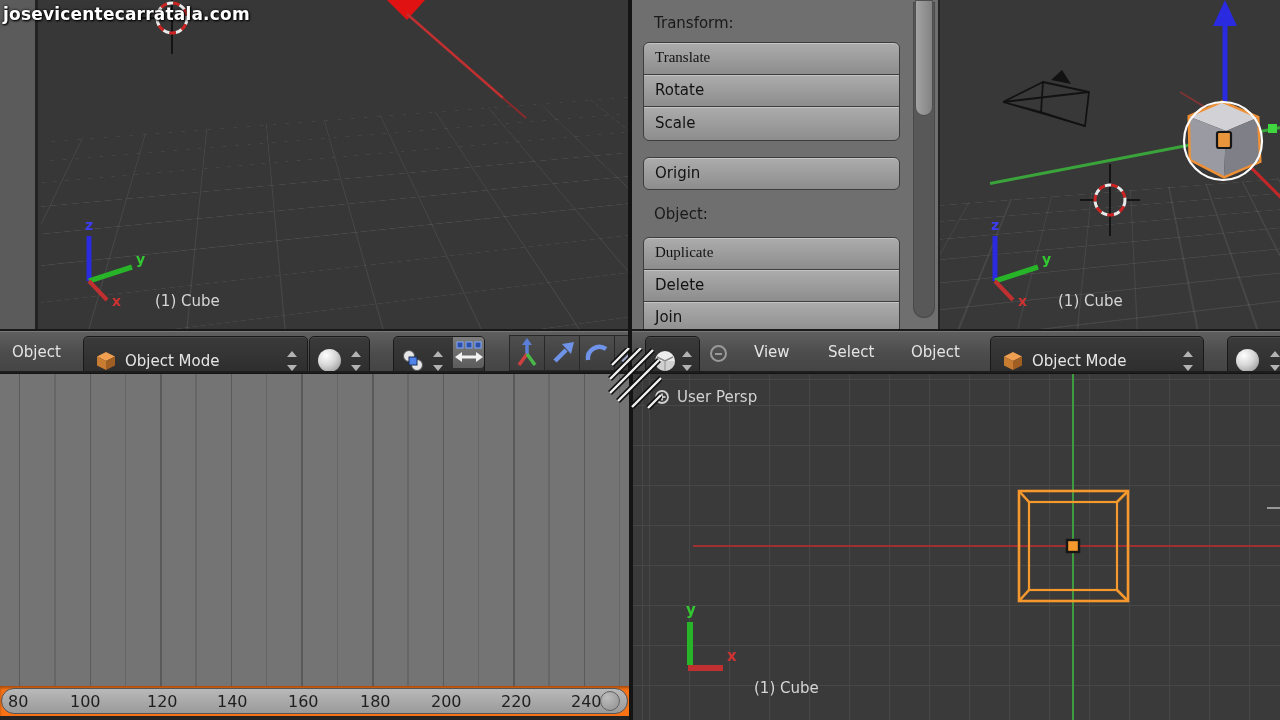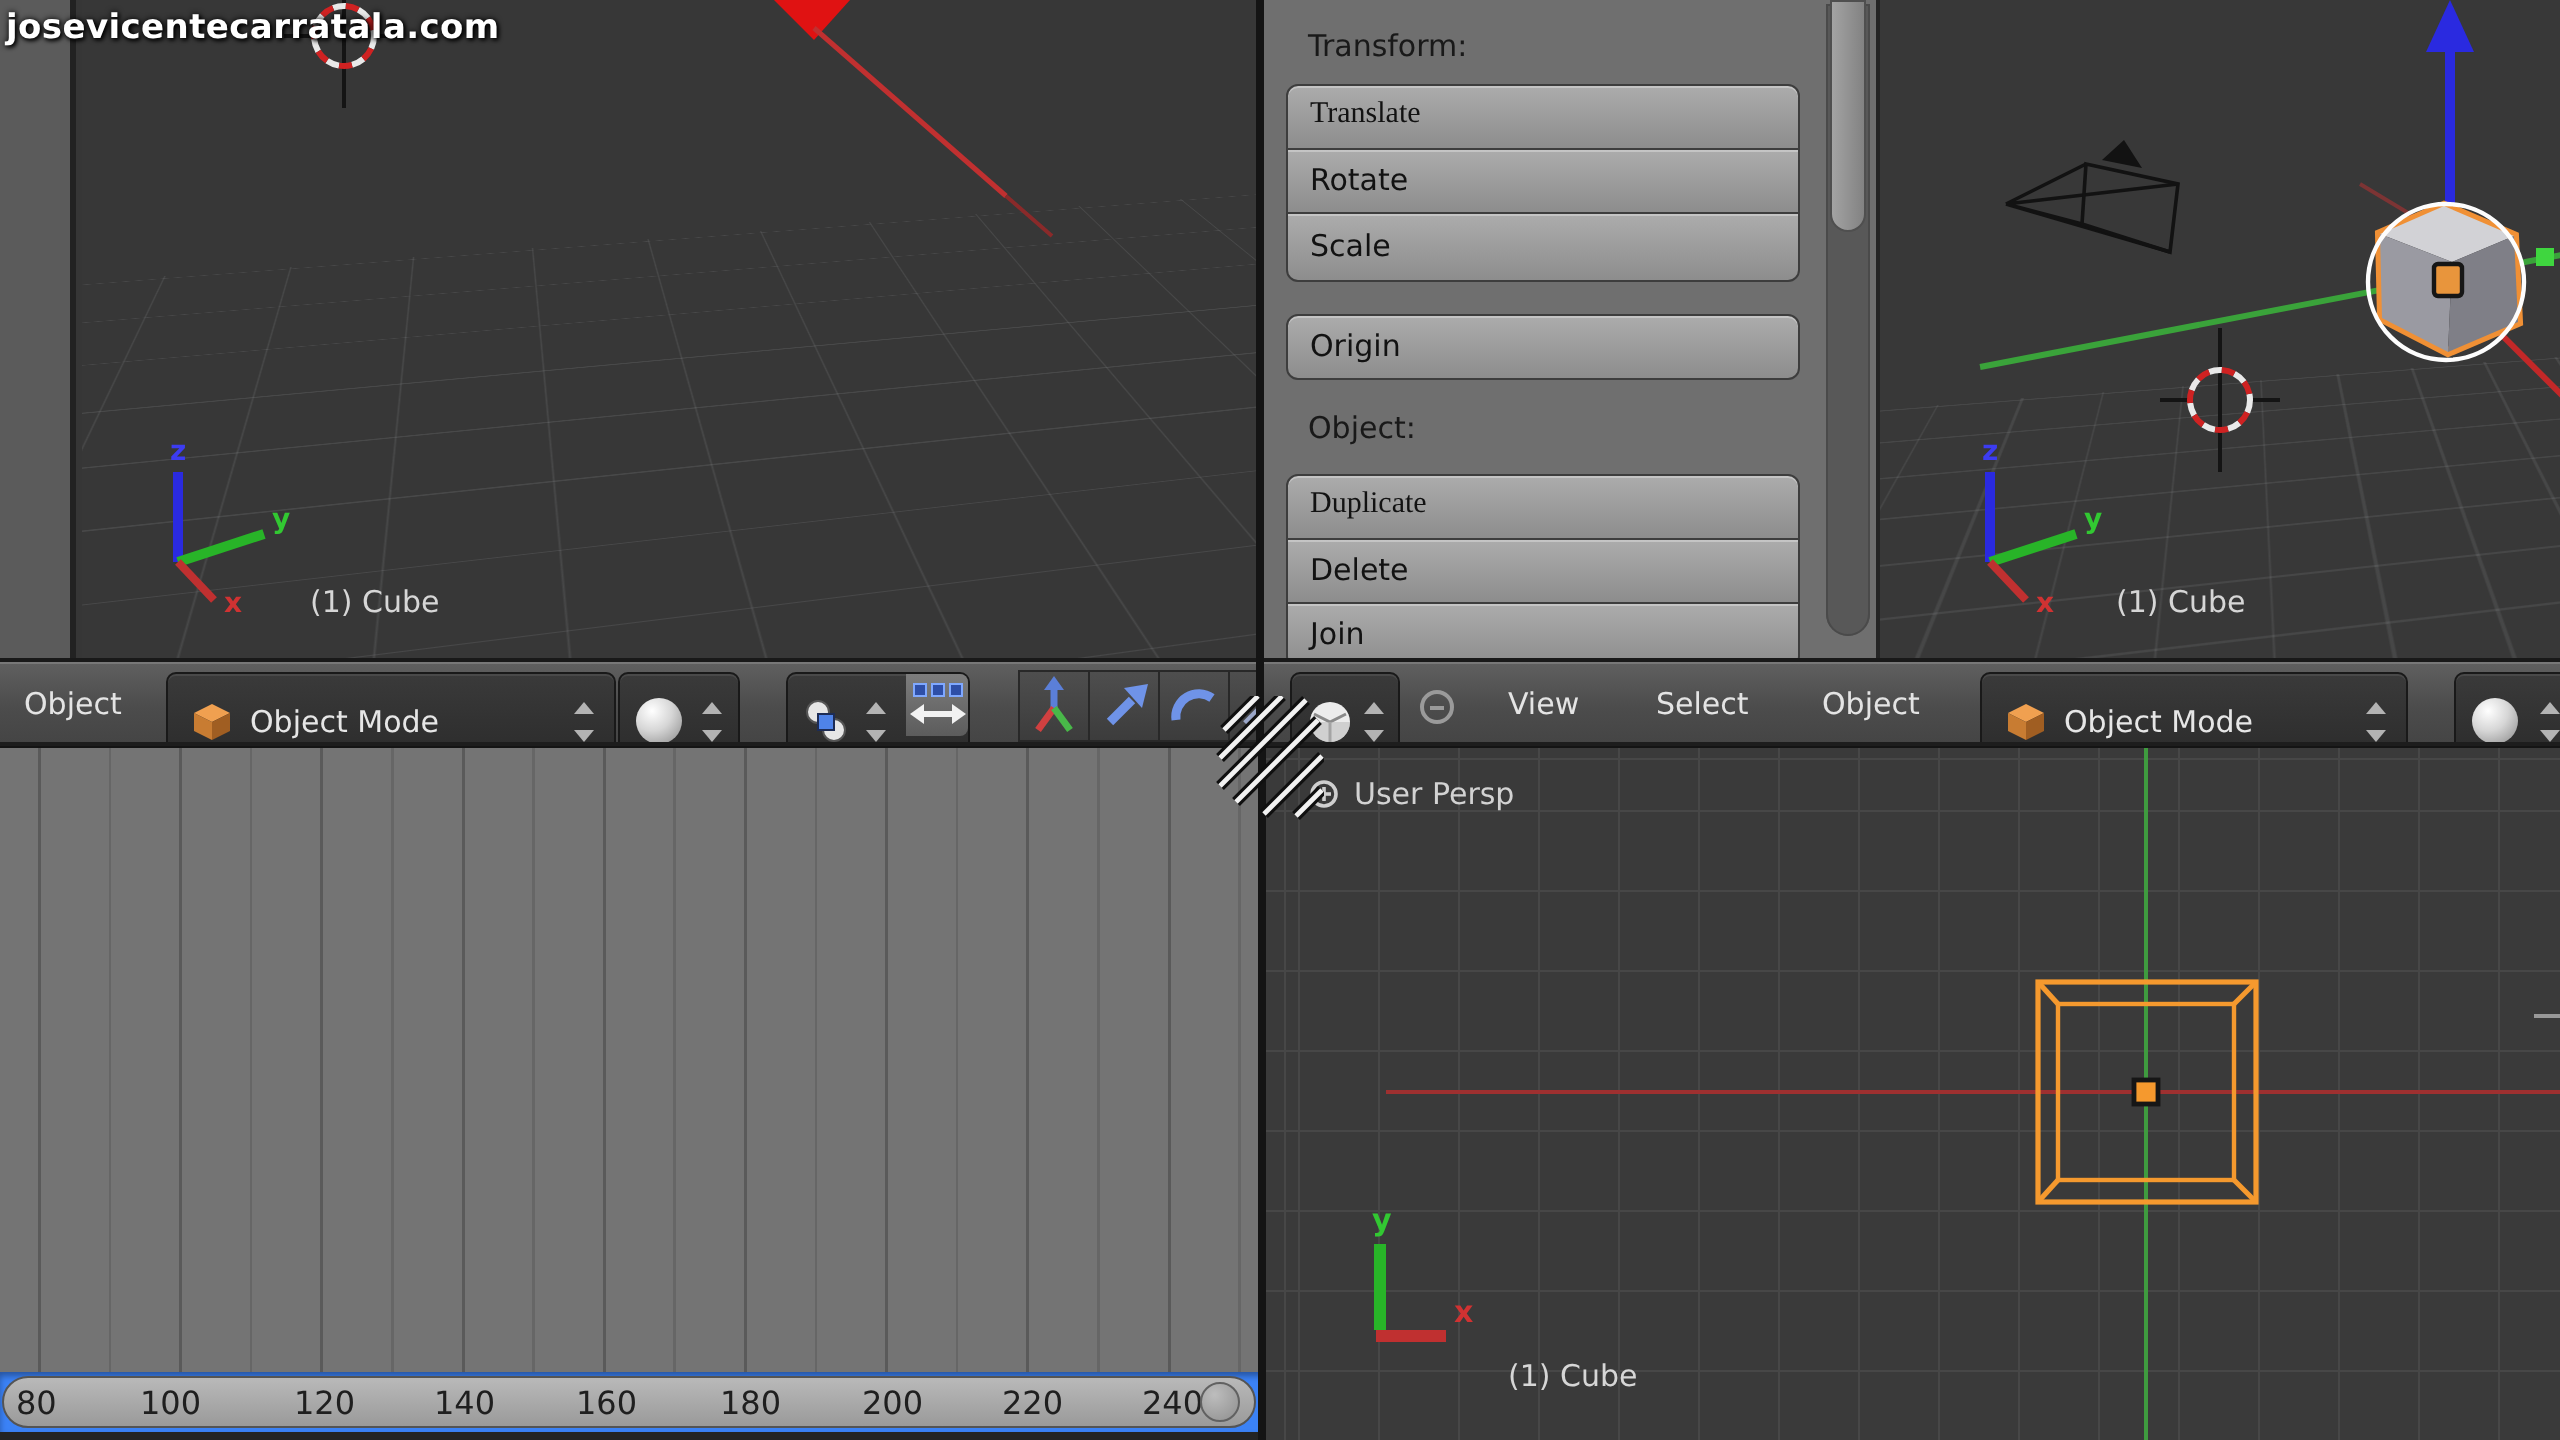--- a/index.html
+++ b/index.html
@@ -65,21 +65,21 @@
 
   
   .vp-label{position:absolute;font-size:15px;color:#d6d6d6;}
   .axis-line{position:absolute;transform-origin:left center;}
 
   
   #area-bl{left:0;top:374px;width:629px;height:346px;background:#747474;}
   #tlm-main{position:absolute;left:0;top:0;width:629px;height:312px;
     background-image:repeating-linear-gradient(90deg,#5a5a5a 0,#5a5a5a 1.5px,transparent 1.5px,transparent 35.3px,#666 35.3px,#666 36.6px,transparent 36.6px,transparent 70.6px);
     background-position:19px 0;}
-  #tlm-scroll{position:absolute;left:0;top:312px;width:755px;height:30px;background:#3b82f6;box-shadow:inset 0 2px 3px rgba(0,0,0,.35);padding-left:14px;}
+  #tlm-scroll{position:absolute;left:0;top:312px;width:755px;height:30px;background:#f97316;box-shadow:inset 0 2px 3px rgba(0,0,0,.35);padding-left:14px;}
   #tlm-thumb{position:absolute;left:1px;top:2px;width:627px;height:26px;border-radius:13px;
     background:linear-gradient(#b9b9b9,#9a9a9a);border:1px solid #545454;}
   .frame-num{position:absolute;top:3px;font-size:16px;color:#1f1f1f;}
   #tlm-knob{position:absolute;left:598px;top:2px;width:20px;height:20px;border-radius:50%;
     background:radial-gradient(circle at 35% 30%,#bdbdbd,#8f8f8f);border:1px solid #616161;}
   #tlm-strip{position:absolute;left:0;top:342px;width:629px;height:4px;background:#232323;}
 
   
   #area-br{left:633px;top:374px;width:647px;height:346px;background:#3a3a3a;
     background-image:

